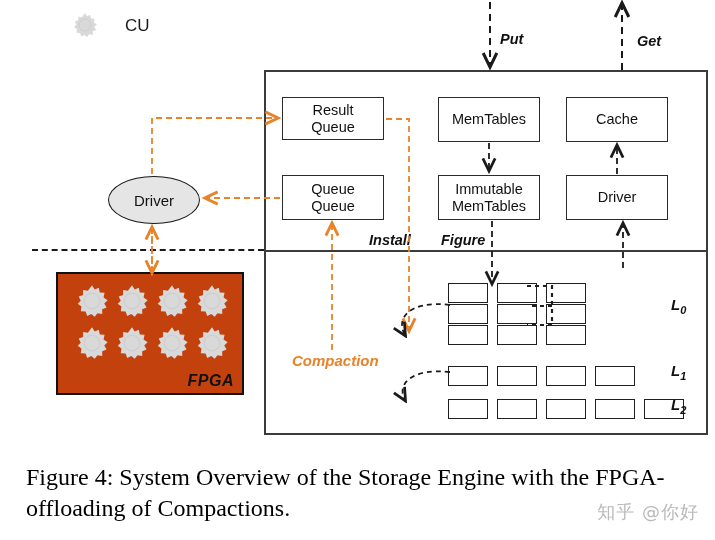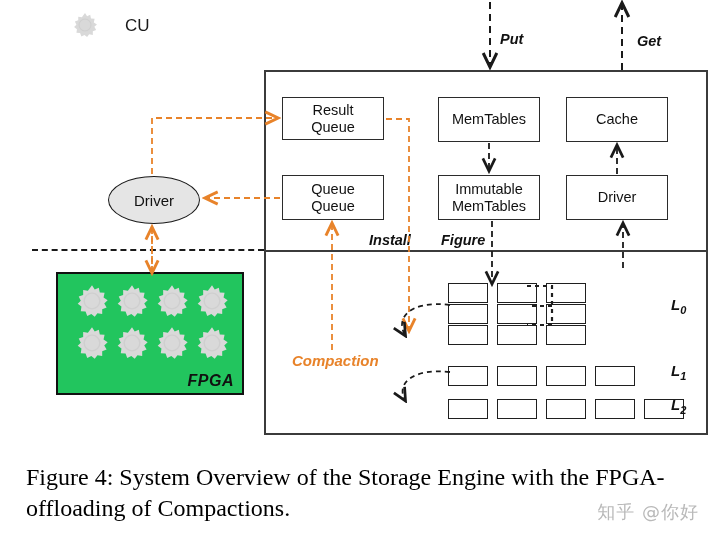--- a/index.html
+++ b/index.html
@@ -41,21 +41,21 @@
   #box-indexes     {left:566px;top:175px;width:102px;height:45px;}
 
   
   #driver-node{left:108px;top:176px;width:90px;height:46px;
                border:1.6px solid #1a1a1a;border-radius:50%;background:#e5e5e5;
                display:flex;align-items:center;justify-content:center;
                font-size:15px;color:#111;}
 
   
   #fpga-box{left:56px;top:272px;width:188px;height:123px;
-            border:2.4px solid #111;box-sizing:border-box;background:#22c55e;}
+            border:2.4px solid #111;box-sizing:border-box;background:#c2410c;}
   #fpga-grid{position:absolute;left:14px;top:10px;width:160px;
              display:grid;grid-template-columns:repeat(4,1fr);row-gap:8px;
              justify-items:center;}
   #fpga-label{position:absolute;right:8px;bottom:3px;font-size:16px;
               font-weight:bold;font-style:italic;color:#111;letter-spacing:.5px;}
 
   
   .sst{position:absolute;border:1.5px solid #1f1f1f;box-sizing:border-box;background:#fff;}
 
   

